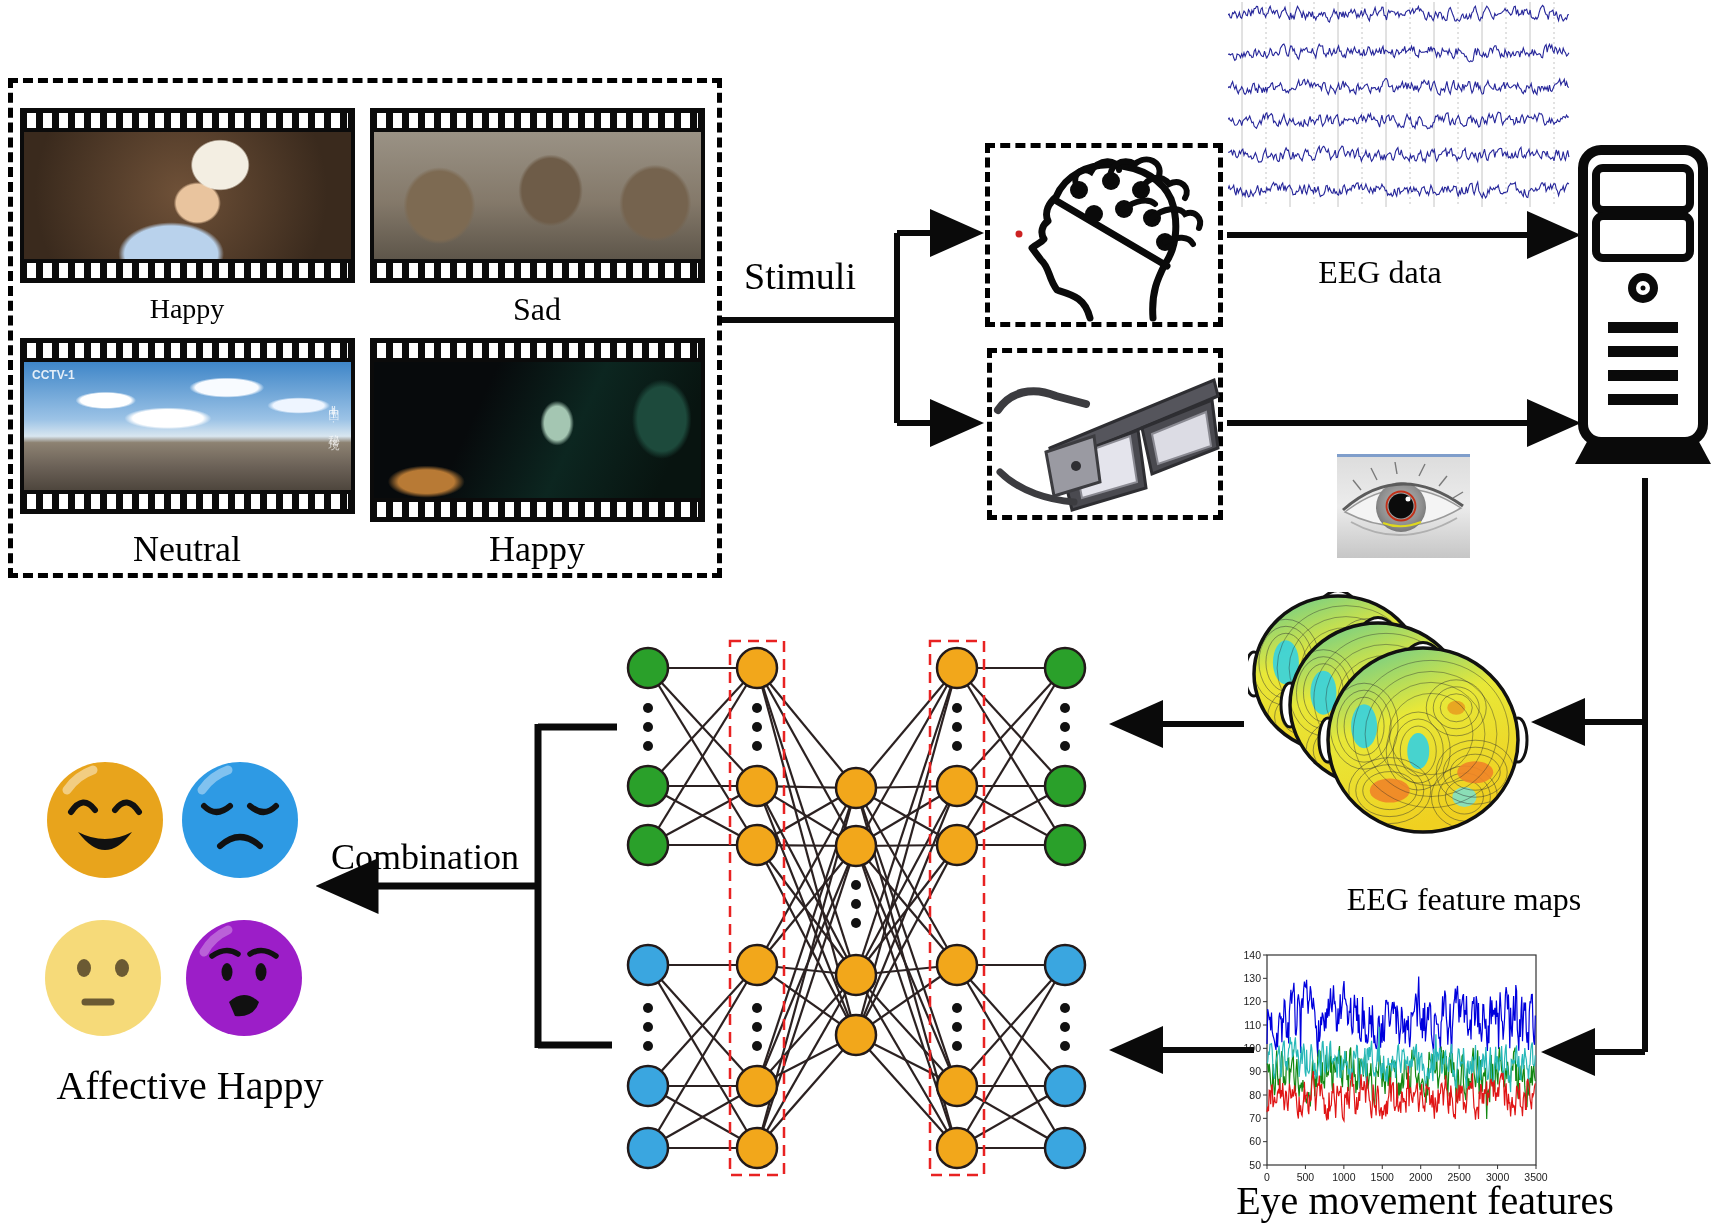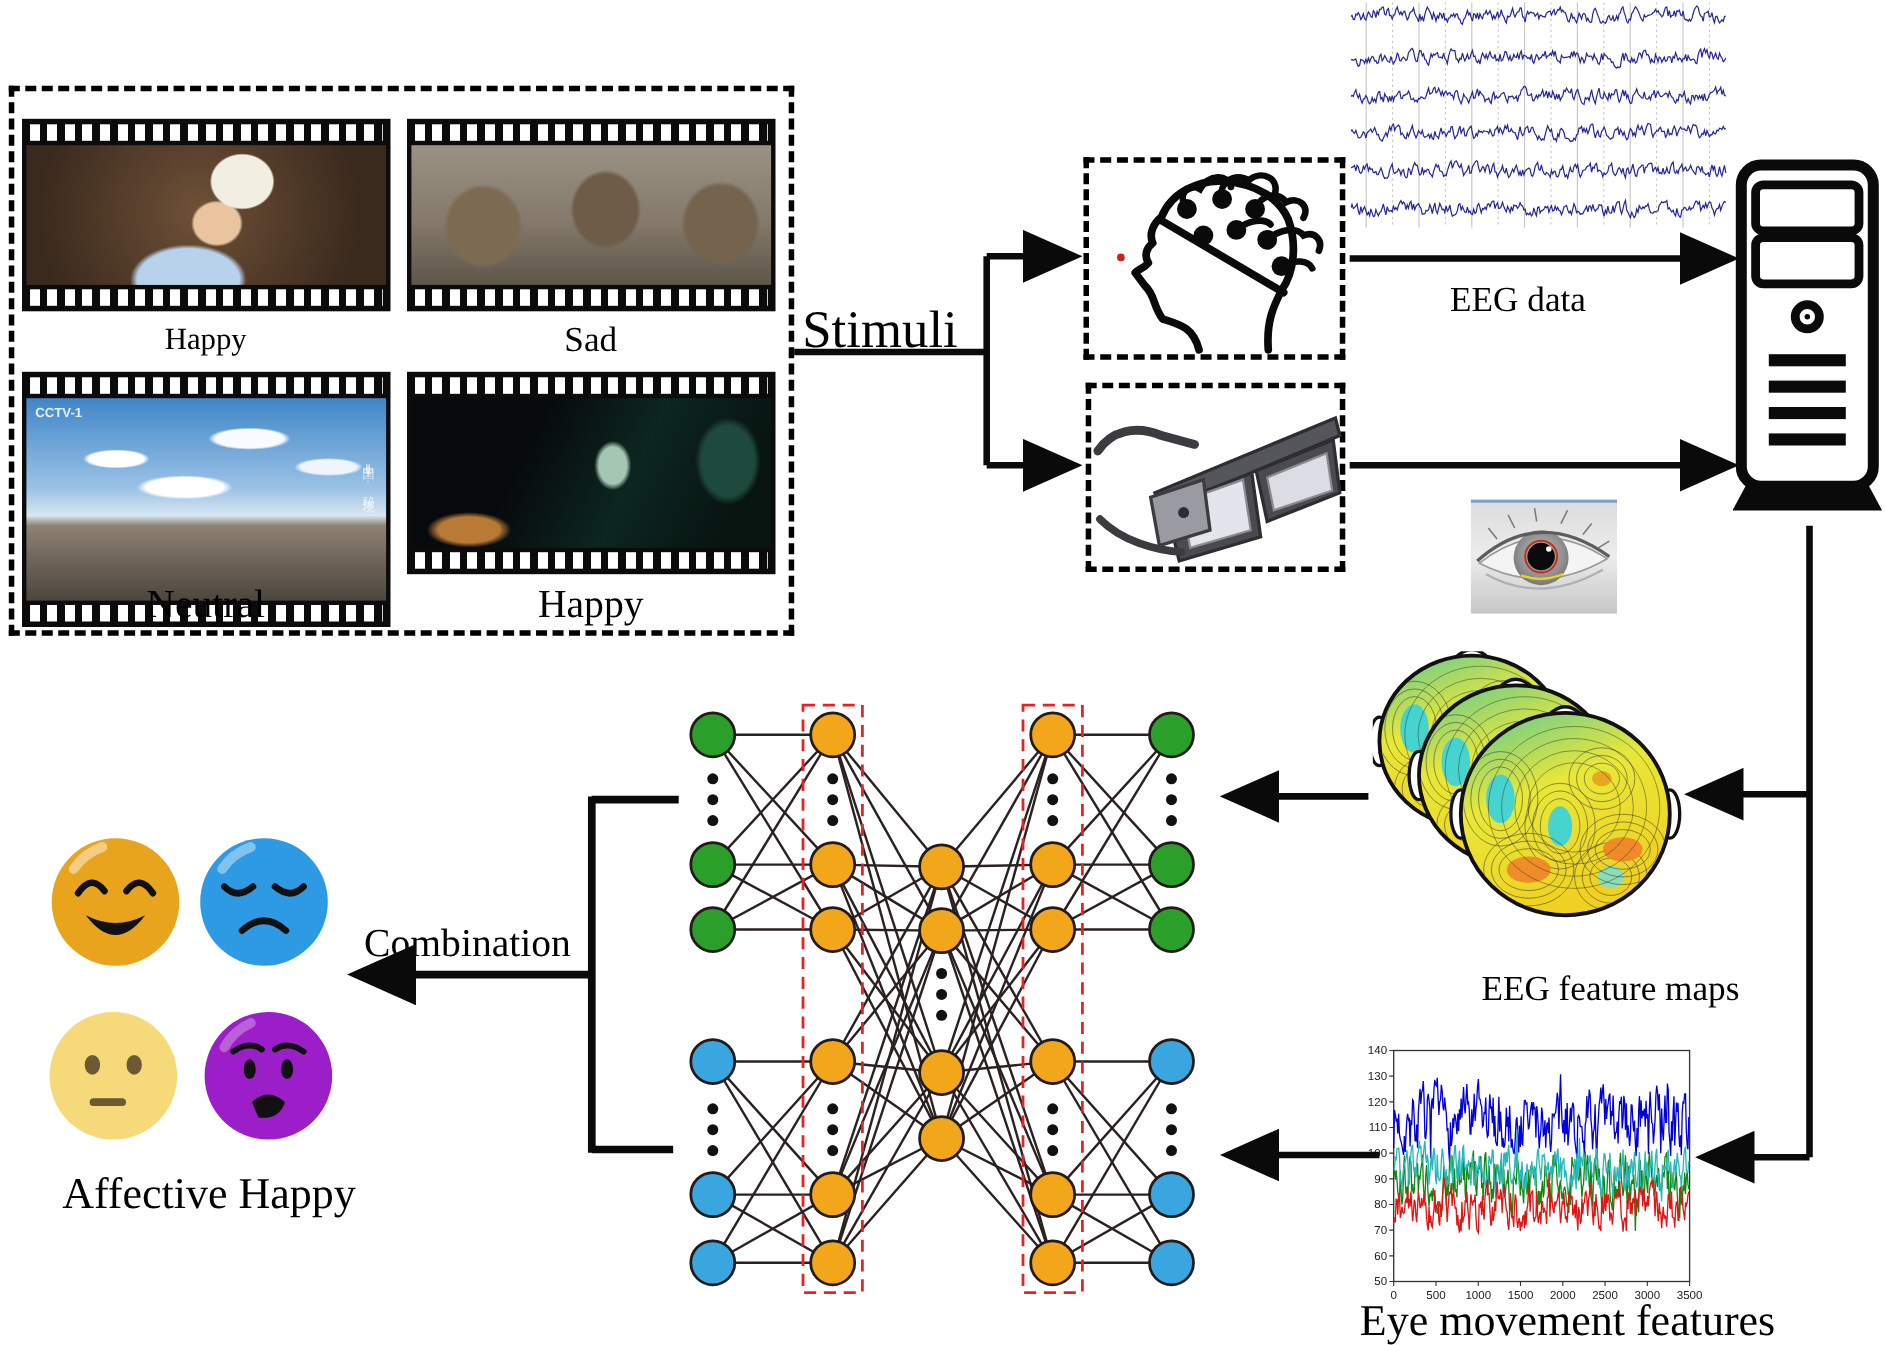--- a/index.html
+++ b/index.html
@@ -75,40 +75,40 @@
   <div class="film" style="left:20px;top:108px;width:335px;height:175px;">
     <div class="holes top"></div>
     <div class="scene scene-happy"></div>
     <div class="holes bot"></div>
   </div>
   <div class="film" style="left:370px;top:108px;width:335px;height:175px;">
     <div class="holes top"></div>
     <div class="scene scene-sad"></div>
     <div class="holes bot"></div>
   </div>
-  <div class="film" style="left:20px;top:338px;width:335px;height:232px;">
+  <div class="film" style="left:20px;top:338px;width:335px;height:176px;">
     <div class="holes top"></div>
     <div class="scene scene-neutral">
       <span class="wm-cctv">CCTV-1</span>
       <span class="wm-vert">中国Ⅱ·秘境</span>
     </div>
     <div class="holes bot"></div>
   </div>
   <div class="film" style="left:370px;top:338px;width:335px;height:184px;">
     <div class="holes top"></div>
     <div class="scene scene-fear"></div>
     <div class="holes bot"></div>
   </div>
 
   <div class="lbl" style="left:187px;top:309px;font-size:28px;">Happy</div>
   <div class="lbl" style="left:537px;top:309px;font-size:32px;">Sad</div>
   <div class="lbl" style="left:187px;top:549px;font-size:36px;">Neutral</div>
   <div class="lbl" style="left:537px;top:549px;font-size:36px;">Happy</div>
 
-  <div class="lbl" style="left:800px;top:300px;font-size:48px;">Stimuli</div>
+  <div class="lbl" style="left:800px;top:276px;font-size:38px;">Stimuli</div>
 
   <div class="dashbox" style="left:985px;top:143px;width:238px;height:184px;"></div>
   <svg class="abs" style="left:995px;top:148px" width="220" height="176" viewBox="0 0 220 176">
     <g fill="none" stroke="#0a0a0a" stroke-width="7" stroke-linecap="round" stroke-linejoin="round">
       <path d="M95 170 C90 150 78 147 62 142 C53 130 55 120 46 112 L37 100 C41 96 45 96 49 91 C45 85 47 77 53 73 C49 64 54 55 61 49 C70 27 95 15 118 17 C148 19 168 33 176 51 C184 73 182 99 170 116 C163 130 156 144 158 170"></path>
       <path d="M60 52 L172 118"></path>
     </g>
     <g fill="#0a0a0a">
       <circle cx="84" cy="42" r="9"></circle>
         <circle cx="116" cy="33" r="9"></circle>

